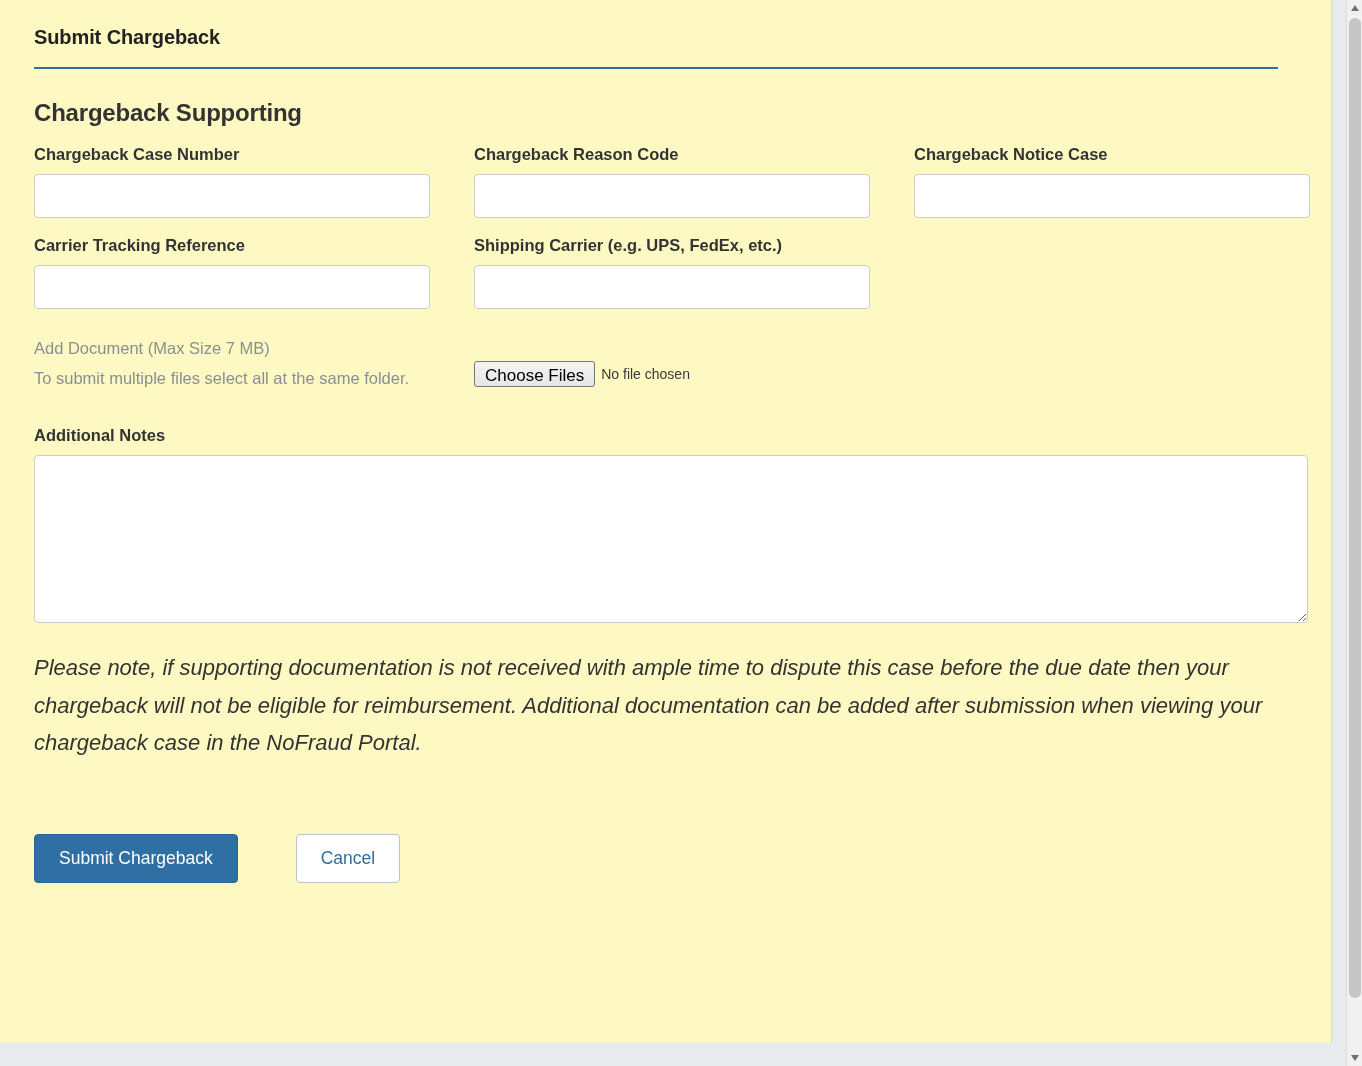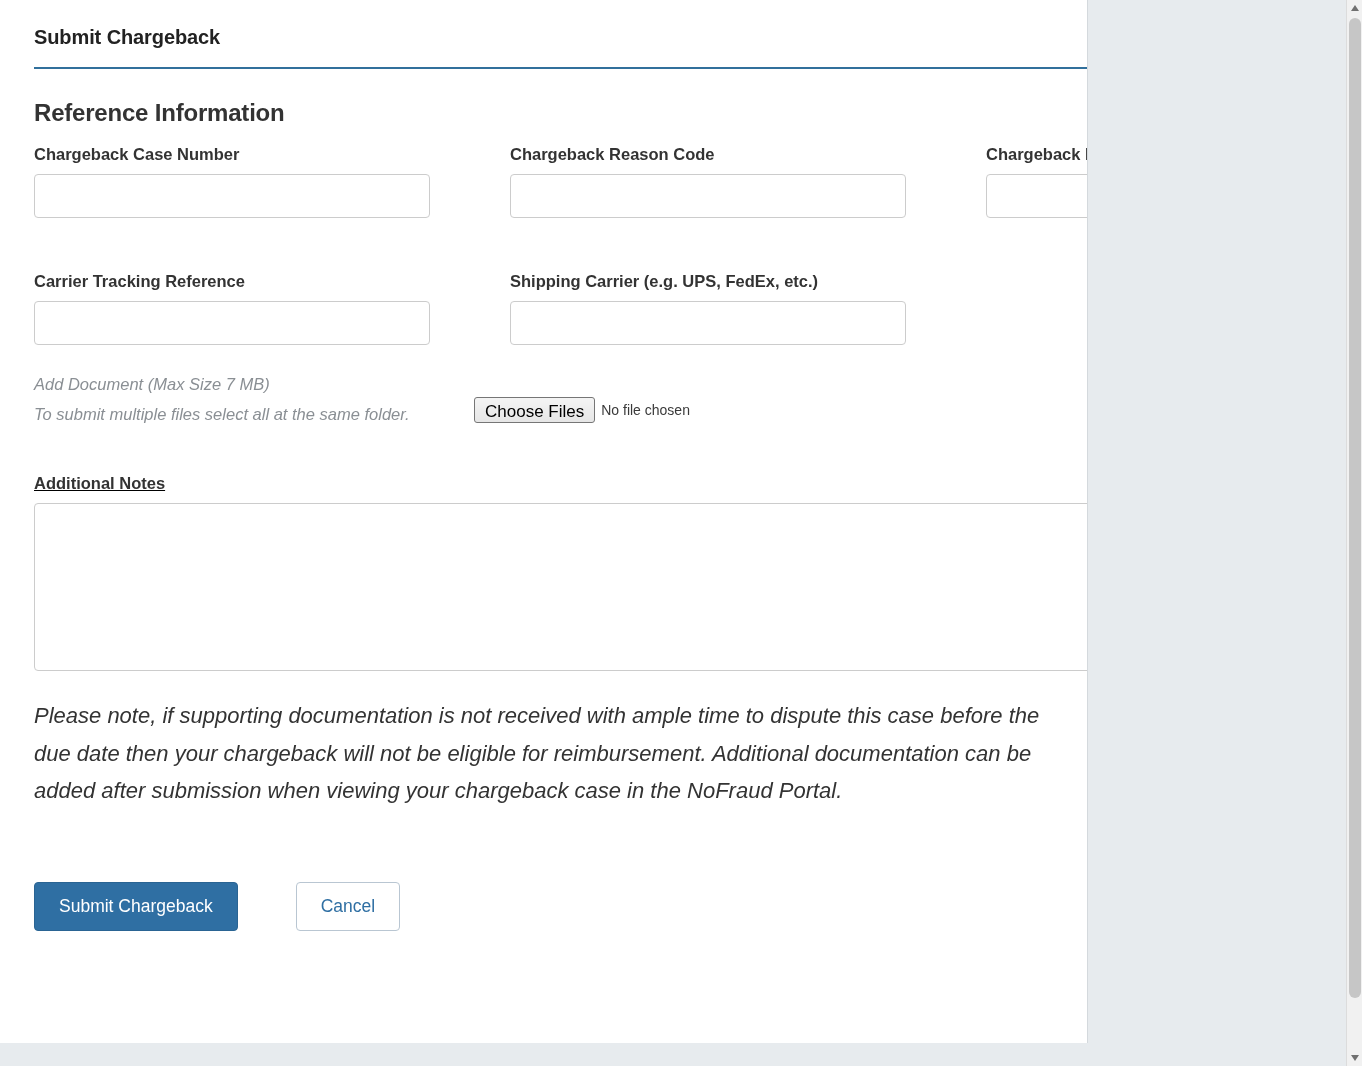--- a/index.html
+++ b/index.html
@@ -15,23 +15,23 @@
     position: relative;
     width: 1362px;
     height: 1066px;
     overflow: hidden;
     background: #e7ebee;
   }
   .page {
     position: absolute;
     left: 0;
     top: 0;
-    width: 1088px;
+    width: 1332px;
     height: 1043px;
-    background: #ffffff;
+    background: #fef9c3;
     border-right: 1px solid #d4d9dd;
     overflow: hidden;
   }
   .content {
     padding: 26px 34px 0 34px;
   }
   .form-title {
     font-size: 20px;
     font-weight: bold;
     color: #222222;
@@ -50,21 +50,20 @@
     font-weight: bold;
     color: #333333;
     margin: 0 0 18px 0;
     letter-spacing: -0.2px;
   }
   .grid {
     display: grid;
     grid-template-columns: 440px 440px 1fr;
     column-gap: 0px;
     row-gap: 0px;
-    gap: 36px;
   }
   .field {
     margin-bottom: 18px;
   }
   .field-label {
     display: block;
     font-size: 16.5px;
     font-weight: bold;
     color: #333333;
     margin: 0 0 10px 0;
@@ -90,21 +89,20 @@
     align-items: flex-start;
   }
   .supporting-left {
     width: 440px;
   }
   .help-text {
     font-size: 16.5px;
     color: #8a8f94;
     line-height: 1.84;
     max-width: 382px;
-    font-style: italic;
   }
   .file-area {
     padding-top: 28px;
     display: flex;
     align-items: center;
   }
   .choose-files {
     font-family: "Liberation Sans", sans-serif;
     font-size: 17px;
     color: #000000;
@@ -114,22 +112,21 @@
     padding: 4px 10px 0 10px;
     line-height: 1.2;
     cursor: default;
   }
   .no-file {
     font-size: 14px;
     color: #3a3a3a;
     margin-left: 6px;
   }
   .notes-block {
-    margin-top: 44px;
-    text-decoration: underline;
+    margin-top: 32px;
   }
   .notes-label {
     font-size: 16.5px;
     font-weight: bold;
     color: #333333;
     margin: 0 0 10px 0;
     display: block;
   }
   .notes-area {
     display: block;
@@ -227,21 +224,21 @@
 <body>
 
 <div class="viewport">
 
   <div class="page">
     <div class="content">
 
       <h1 class="form-title">Submit Chargeback</h1>
       <div class="title-rule"></div>
 
-      <h2 class="section-title">Reference Information</h2>
+      <h2 class="section-title">Chargeback Supporting</h2>
 
       <div class="grid">
 
         <div class="field">
           <label class="field-label">Chargeback Case Number</label>
           <input class="text-input" type="text" placeholder="" style="">
         </div>
 
 
         <div class="field">

